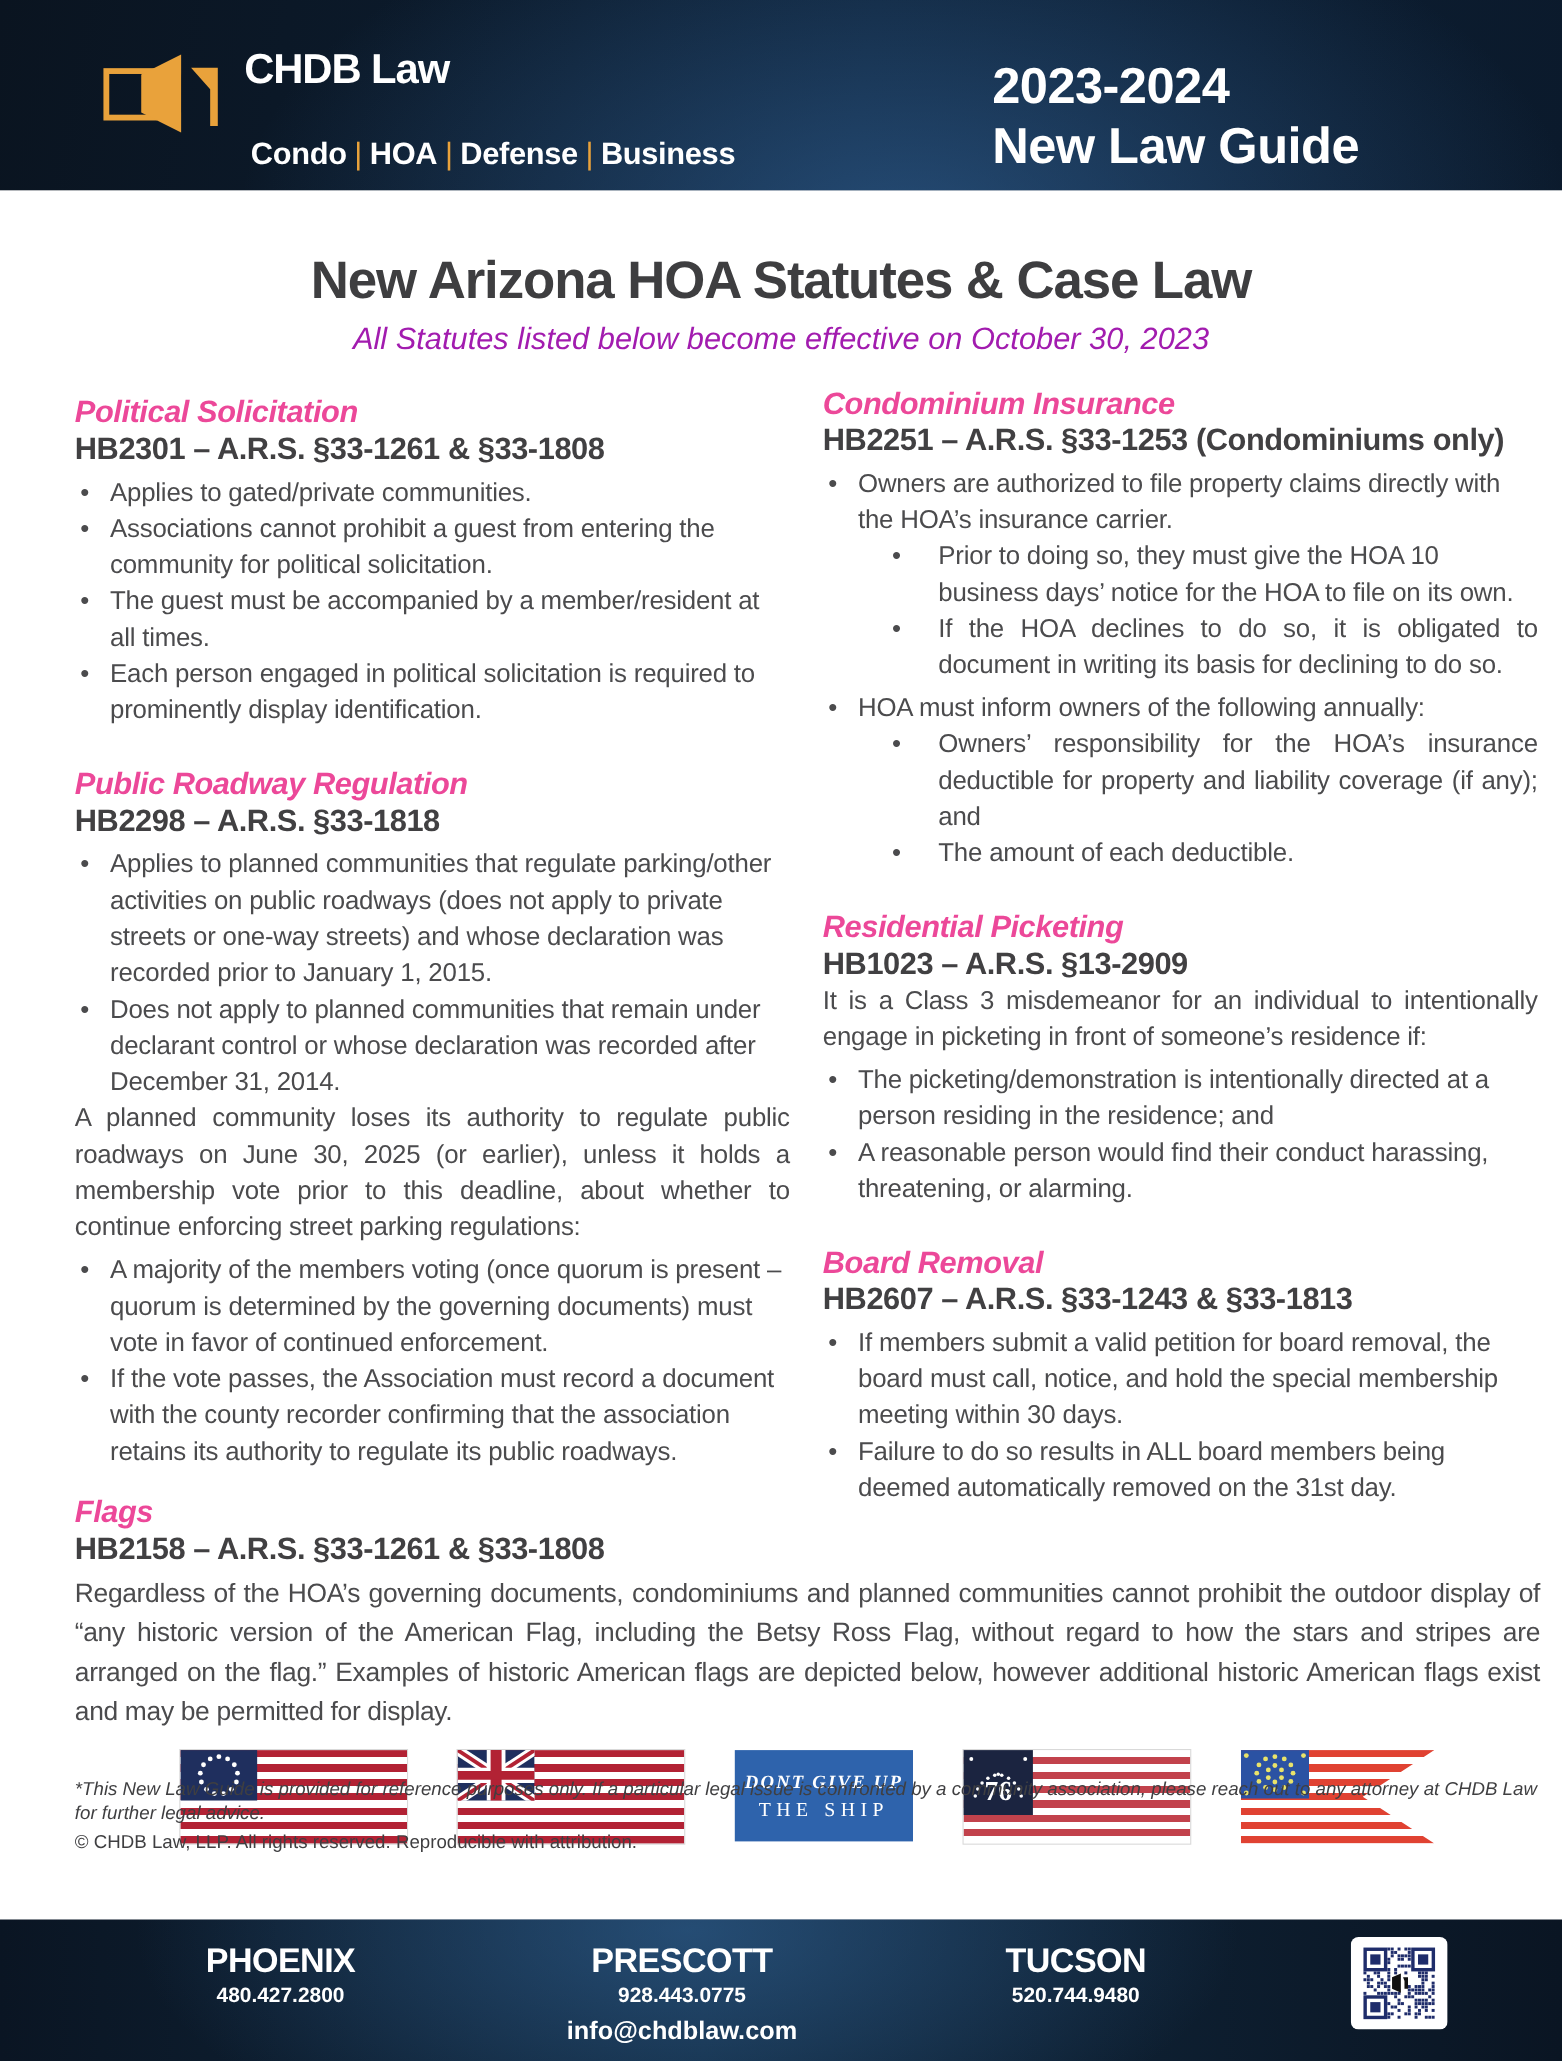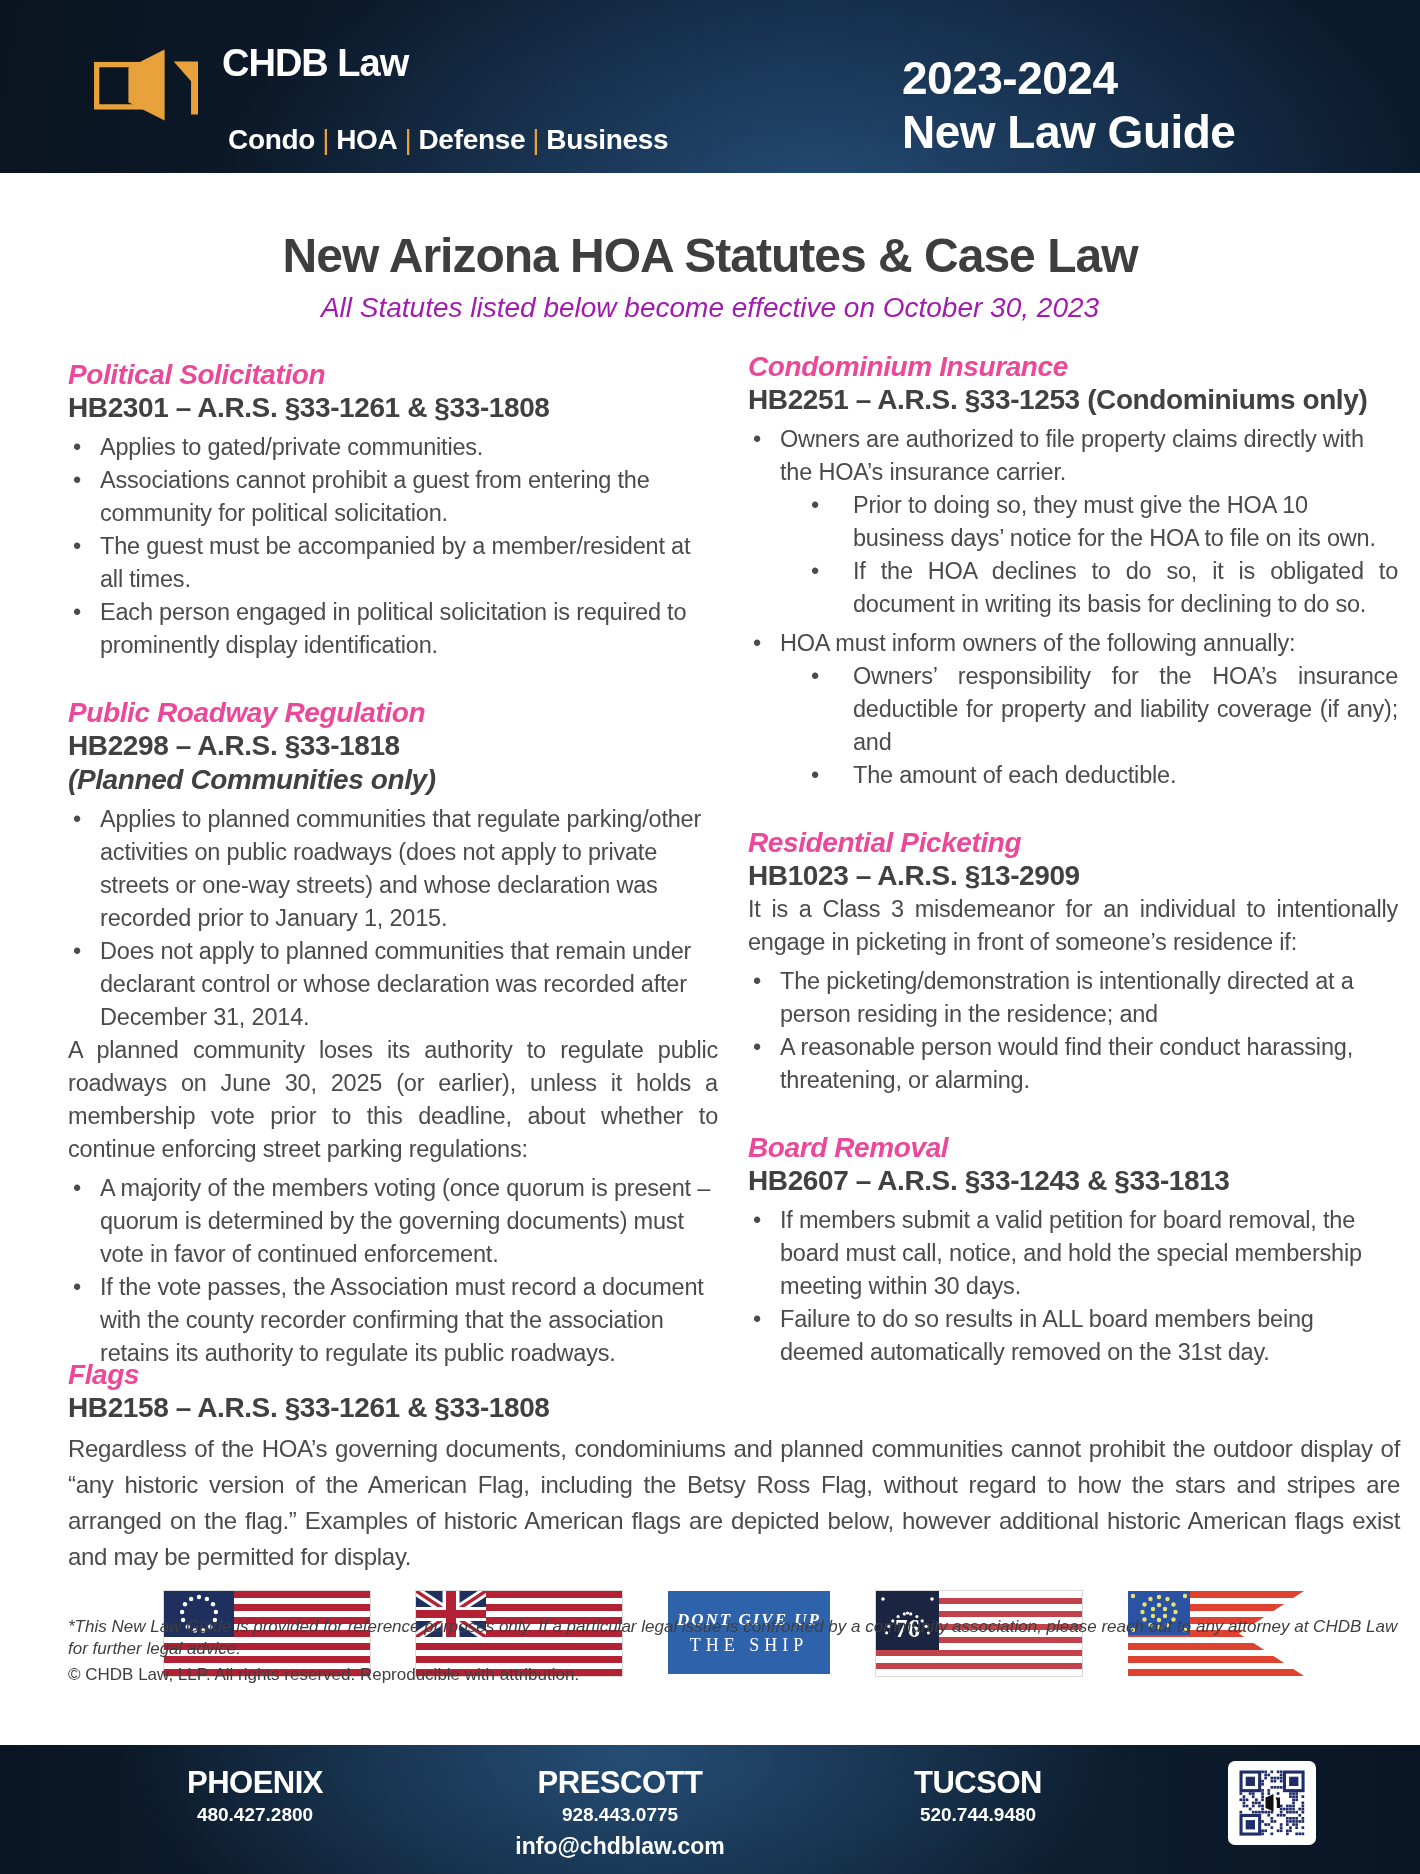--- a/index.html
+++ b/index.html
@@ -114,21 +114,20 @@
         <li>Applies to gated/private communities.</li>
         <li>Associations cannot prohibit a guest from entering the community for political solicitation.</li>
         <li>The guest must be accompanied by a member/resident at all times.</li>
         <li>Each person engaged in political solicitation is required to prominently display identification.</li>
       </ul>
     </div>
 
     <div class="sec">
       <div class="sec-h">Public Roadway Regulation</div>
       <div class="sec-s">HB2298 – A.R.S. §33-1818</div>
-      <div class="sec-si">(Planned Communities only)</div>
       <ul class="b">
         <li>Applies to planned communities that regulate parking/other activities on public roadways (does not apply to private streets or one-way streets) and whose declaration was recorded prior to January 1, 2015.</li>
         <li>Does not apply to planned communities that remain under declarant control or whose declaration was recorded after December 31, 2014.</li>
       </ul>
       <p class="para just">A planned community loses its authority to regulate public roadways on June 30, 2025 (or earlier), unless it holds a membership vote prior to this deadline, about whether to continue enforcing street parking regulations:</p>
       <ul class="b">
         <li>A majority of the members voting (once quorum is present – quorum is determined by the governing documents) must vote in favor of continued enforcement.</li>
         <li>If the vote passes, the Association must record a document with the county recorder confirming that the association retains its authority to regulate its public roadways.</li>
       </ul>
     </div>

